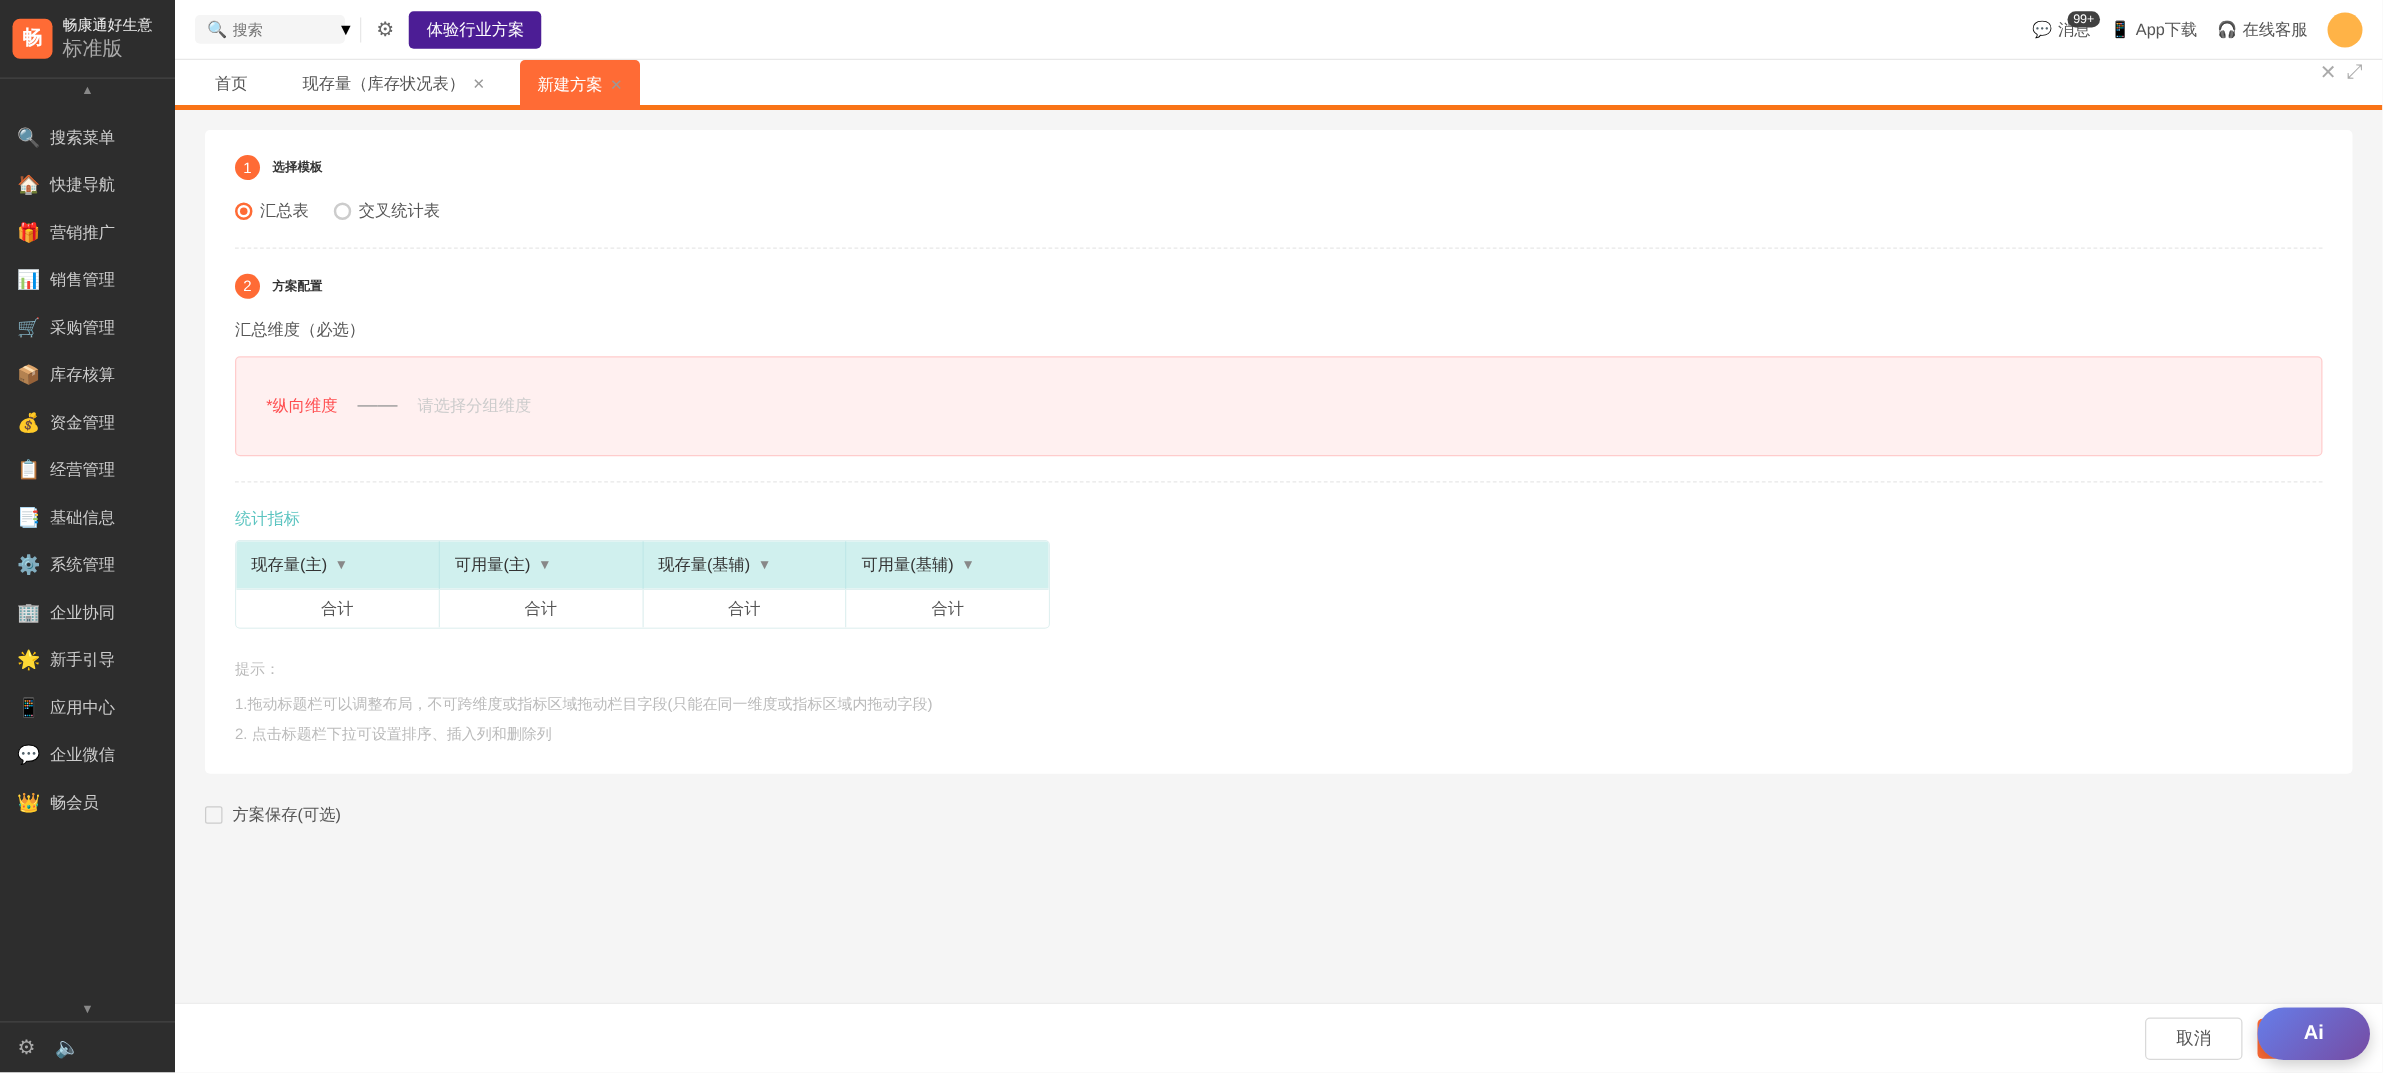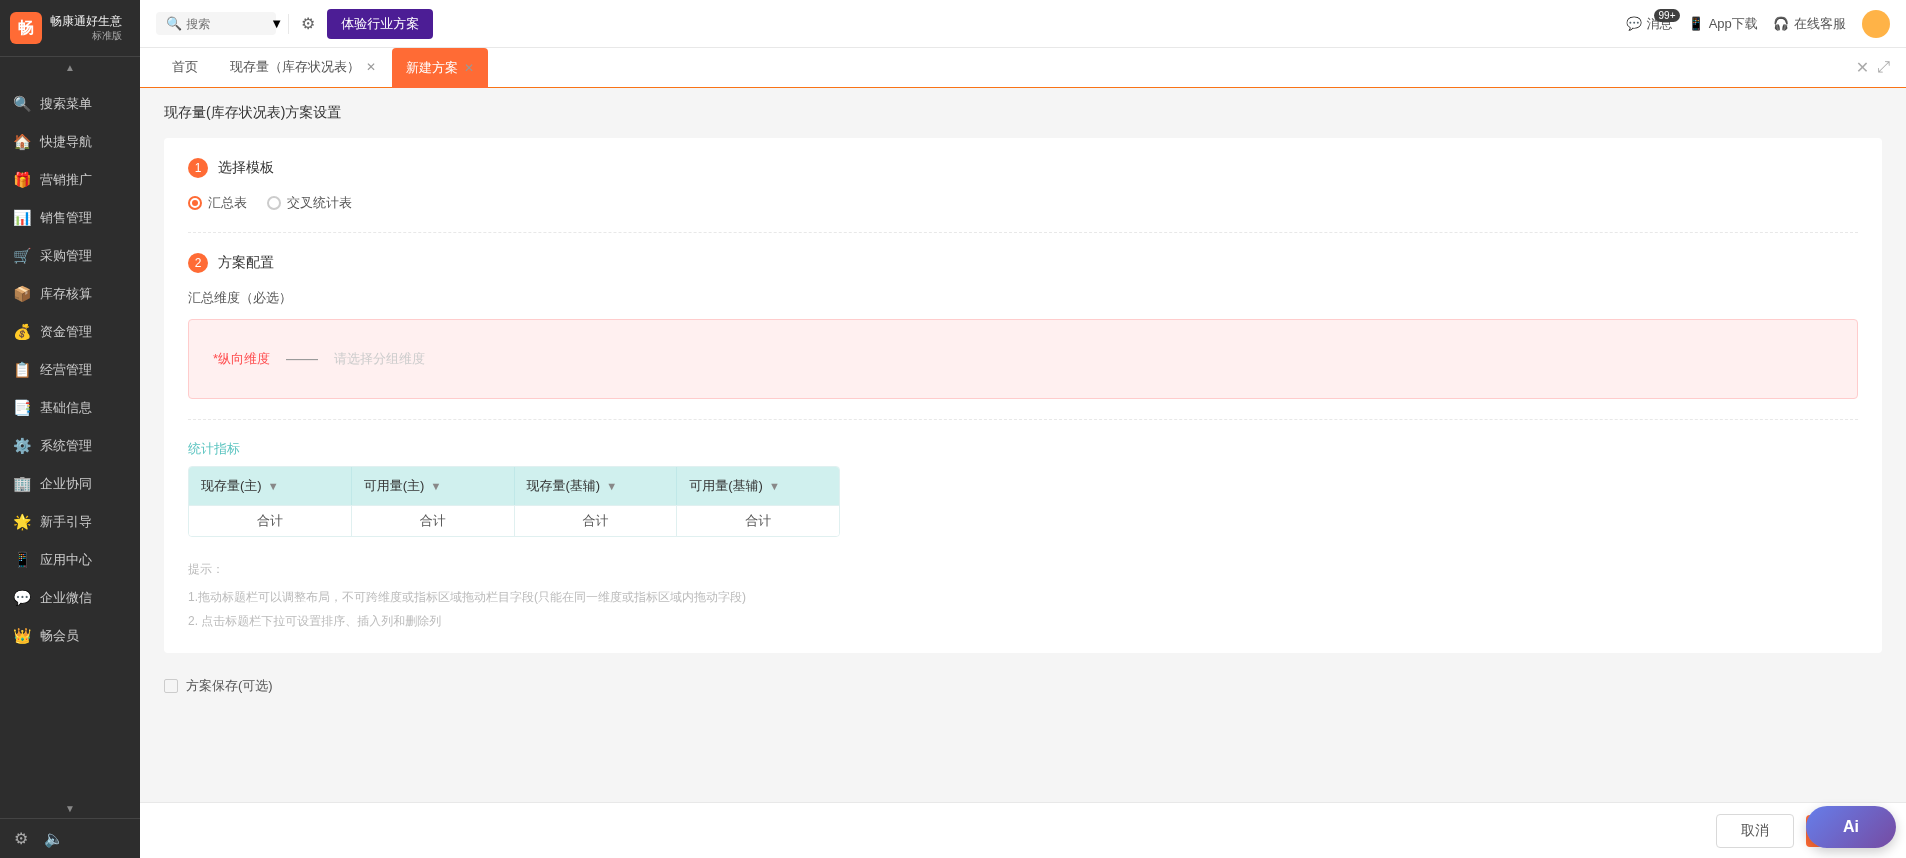--- a/index.html
+++ b/index.html
@@ -28,21 +28,21 @@
       background: #ff6b35;
       border-radius: 6px;
       display: flex;
       align-items: center;
       justify-content: center;
       color: white;
       font-size: 16px;
       font-weight: bold;
     }
     .sidebar-logo-text { font-size: 12px; color: #eee; line-height: 1.4; }
-    .sidebar-logo-badge { font-size: 10px; color: #aaa; text-align: right; }
+    .sidebar-logo-badge { font-size: 16px; color: #aaa; }
     .sidebar-nav { flex: 1; overflow-y: auto; padding: 8px 0; }
     .sidebar-scroll-up, .sidebar-scroll-down {
       height: 20px;
       display: flex;
       align-items: center;
       justify-content: center;
       color: #888;
       cursor: pointer;
       font-size: 10px;
     }
@@ -118,25 +118,25 @@
       position: absolute;
       top: -6px;
       right: -8px;
     }
     .topbar-avatar { width: 28px; height: 28px; background: #ffb347; border-radius: 50%; }
 
     
     .tabs {
       height: 40px;
       background: #fff;
-      border-bottom: 1px solid #f97316;
-      display: flex;
-      align-items: center;
+      border-bottom: 4px solid #f97316;
+      display: flex;
+      align-items: flex-start;
       padding: 0 16px;
-      gap: 0;
+      gap: 12px;
       flex-shrink: 0;
     }
     .tab {
       display: flex;
       align-items: center;
       gap: 6px;
       padding: 0 16px;
       height: 40px;
       font-size: 13px;
       color: #555;
@@ -201,21 +201,21 @@
       height: 20px;
       border-radius: 50%;
       background: #ff6b35;
       color: white;
       font-size: 12px;
       display: flex;
       align-items: center;
       justify-content: center;
       flex-shrink: 0;
     }
-    .step-title { font-size: 14px; color: #333; font-weight: 400; }
+    .step-title { font-size: 10px; color: #333; font-weight: 700; }
 
     
     .radio-group { display: flex; align-items: center; gap: 20px; }
     .radio-item { display: flex; align-items: center; gap: 6px; cursor: pointer; font-size: 13px; color: #555; }
     .radio-circle {
       width: 14px; height: 14px;
       border-radius: 50%;
       border: 2px solid #ccc;
       display: flex; align-items: center; justify-content: center;
     }
@@ -483,21 +483,20 @@
       <span>新建方案</span>
       <span class="tab-close">✕</span>
     </div>
     <div class="expand-icons">
       <span>✕</span>
       <span>⤢</span>
     </div>
   </div>
 
   <div class="content">
-    <div class="page-title">现存量(库存状况表)方案设置</div>
 
     <div class="card">
 
       <div class="step-header">
         <div class="step-num">1</div>
         <div class="step-title">选择模板</div>
       </div>
       <div class="radio-group">
         <div class="radio-item">
           <div class="radio-circle checked"></div>

